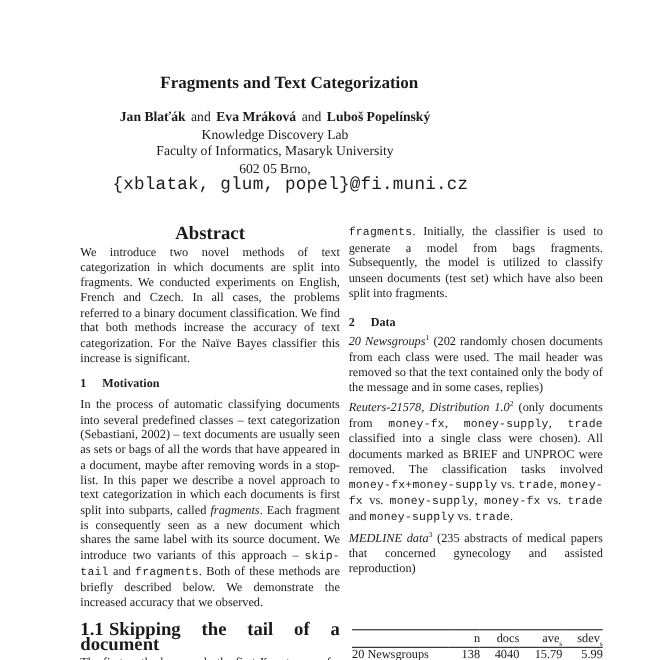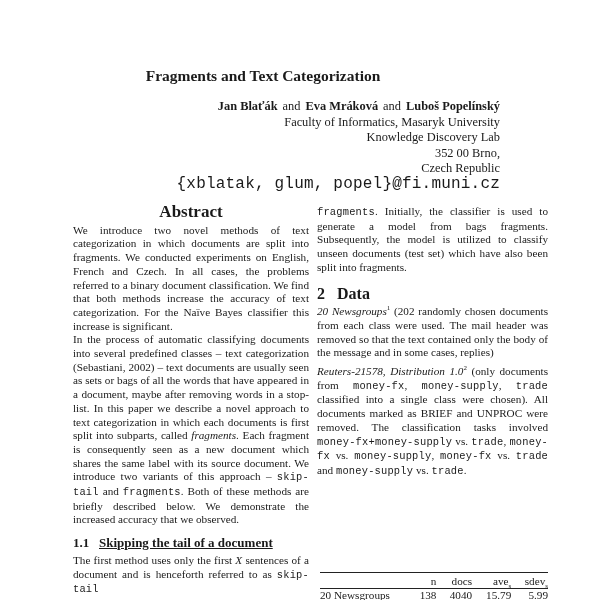--- a/index.html
+++ b/index.html
@@ -1,31 +1,31 @@
 <!DOCTYPE html>
 <html><head>
 <meta charset="utf-8">
 <style>
   html, body { margin: 0; padding: 0; background: #ffffff; }
   body { width: 600px; height: 600px; overflow: hidden; position: relative;
          font-family: "Liberation Serif", "DejaVu Serif", serif; color: #1a1a1a; }
   .mono { font-family: "Liberation Mono", "DejaVu Sans Mono", monospace; font-size: 10.4px; letter-spacing: 0.2px; }
   #title { position: absolute; top: 67px; left: 0; width: 526px; text-align: center;
            font-weight: bold; font-size: 15.5px; }
-  #header-block { position: absolute; top: 99px; left: 0; width: 500px; text-align: right; font-size: 12.4px; line-height: 15.6px; }
+  #header-block { position: absolute; top: 99px; left: 0; width: 500px; text-align: center; font-size: 12.4px; line-height: 15.6px; }
   #header-block .authors b { font-weight: bold; }
   #header-block .sep { margin: 0 5px; }
   #header-block .email { font-size: 16px; margin-left: 28px; }
   .col { position: absolute; font-size: 11.2px; line-height: 13.7px; text-align: justify; }
   #left-col { left: 73px; top: 205px; width: 236px; }
   #right-col { left: 317px; top: 205px; width: 231px; }
   .abstract-head { text-align: center; font-weight: bold; font-size: 17px; margin-bottom: 5px; }
-  .sec-head { font-weight: bold; font-size: 16px; margin: 10px 0 5px 0; }
+  .sec-head { font-weight: bold; font-size: 11px; margin: 10px 0 5px 0; }
   .sec-head .num { display: inline-block; width: 20px; }
-  .subsec-head { font-weight: bold; font-size: 13px; margin: 9px 0 4px 0; text-decoration: underline; }
+  .subsec-head { font-weight: bold; font-size: 17px; margin: 9px 0 4px 0; }
   .subsec-head .num { display: inline-block; width: 26px; }
   p { margin: 0; }
   .para-gap { margin-top: 5px; }
   sup { font-size: 7px; line-height: 0; }
   sub { font-size: 7px; line-height: 0; }
   table.data { position: absolute; left: 320px; top: 572px; width: 228px; border-collapse: collapse; font-size: 11.2px; }
   table.data th { font-weight: normal; text-align: right; padding: 0 0 1px 6px; border-top: 1px solid #222; padding-top: 2px; }
   table.data th.first { text-align: left; padding-left: 0; }
   table.data td { text-align: right; padding: 0 0 0 6px; line-height: 13px; }
   table.data td.first { text-align: left; padding-left: 0; }
@@ -33,50 +33,53 @@
 </style>
 </head>
 <body>
 
 <div id="title">Fragments and Text Categorization</div>
 
 <div id="header-block">
   <div class="authors">
     <b>Jan Blaťák</b><span class="sep">and</span><b>Eva Mráková</b><span class="sep">and</span><b>Luboš Popelínský</b>
   </div>
+  <div>Knowledge Discovery Lab</div>
   <div>Faculty of Informatics, Masaryk University</div>
-  <div>Knowledge Discovery Lab</div>
-  <div>352 00 Brno,</div>
-  <div>Czech Republic</div>
+  <div>602 05 Brno,</div>
   <div class="mono email">{xblatak, glum, popel}@fi.muni.cz</div>
 </div>
 
 <div id="left-col" class="col">
   <div class="abstract-head">Abstract</div>
   <p>We introduce two novel methods of text categorization in which documents are split into fragments. We conducted experiments on English, French and Czech. In all cases, the problems referred to a binary document classification. We find that both methods increase the accuracy of text categorization. For the Naïve Bayes classifier this increase is significant.</p>
 
+  <div class="sec-head">
+    <span class="num">1</span><span>Motivation</span>
+  </div>
   <p><span>In the process of automatic classifying documents into several predefined classes – text categorization (Sebastiani, 2002) – text documents are usually seen as sets or bags of all the words that have appeared in a document, maybe after removing words in a stop-list. In this paper we describe a novel approach to text categorization in which each documents is first split into subparts, called </span><i>fragments</i><span>. Each fragment is consequently seen as a new document which shares the same label with its source document. We introduce two variants of this approach – </span><span class="mono">skip-tail</span><span> and </span><span class="mono">fragments</span><span>. Both of these methods are briefly described below. We demonstrate the increased accuracy that we observed.</span></p>
 
   <div class="subsec-head">
     <span class="num">1.1</span><span>Skipping the tail of a document</span>
   </div>
   <p><span>The first method uses only the first </span><i>X</i><span> sentences of a document and is henceforth referred to as </span><span class="mono">skip-tail</span></p>
 </div>
 
 <div id="right-col" class="col">
   <p><span class="mono">fragments</span><span>. Initially, the classifier is used to generate a model from bags fragments. Subsequently, the model is utilized to classify unseen documents (test set) which have also been split into fragments.</span></p>
 
   <div class="sec-head" style="margin-top:12px">
     <span class="num">2</span><span>Data</span>
   </div>
 
   <p class="para-gap"><i>20 Newsgroups</i><sup>1</sup><span> (202 randomly chosen documents from each class were used. The mail header was removed so that the text contained only the body of the message and in some cases, replies)</span></p>
 
   <p class="para-gap"><i>Reuters-21578, Distribution 1.0</i><sup>2</sup><span> (only documents from </span><span class="mono">money-fx</span><span>, </span><span class="mono">money-supply</span><span>, </span><span class="mono">trade</span><span> classified into a single class were chosen). All documents marked as BRIEF and UNPROC were removed. The classification tasks involved </span><span class="mono">money-fx+money-supply</span><span> vs. </span><span class="mono">trade</span><span>, </span><span class="mono">money-fx</span><span> vs. </span><span class="mono">money-supply</span><span>, </span><span class="mono">money-fx</span><span> vs. </span><span class="mono">trade</span><span> and </span><span class="mono">money-supply</span><span> vs. </span><span class="mono">trade</span><span>.</span></p>
 
+  <p class="para-gap"><i>MEDLINE data</i><sup>3</sup><span> (235 abstracts of medical papers that concerned gynecology and assisted reproduction)</span></p>
 </div>
 
 <table class="data">
   <tbody>
       <tr class="hdr">
     <th class="first"></th>
     <th>n</th>
     <th>docs</th>
     <th><span>ave</span><sub>s</sub></th>
     <th><span>sdev</span><sub>s</sub></th>

